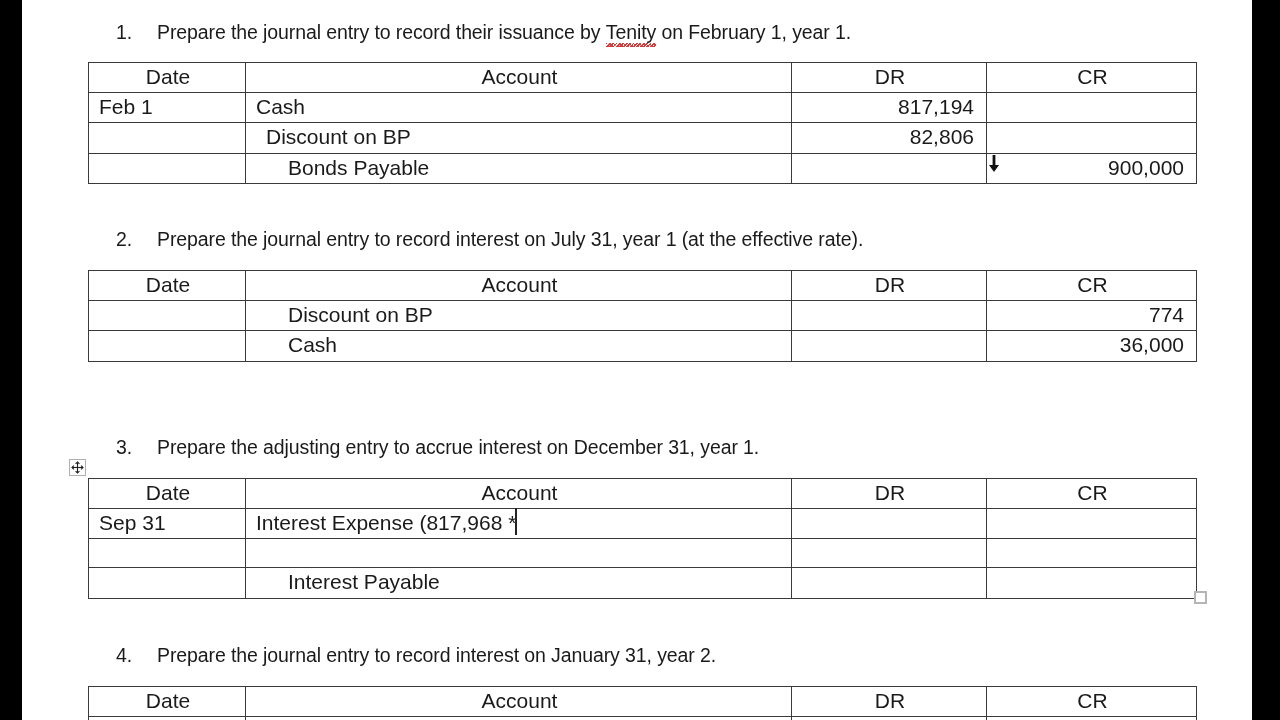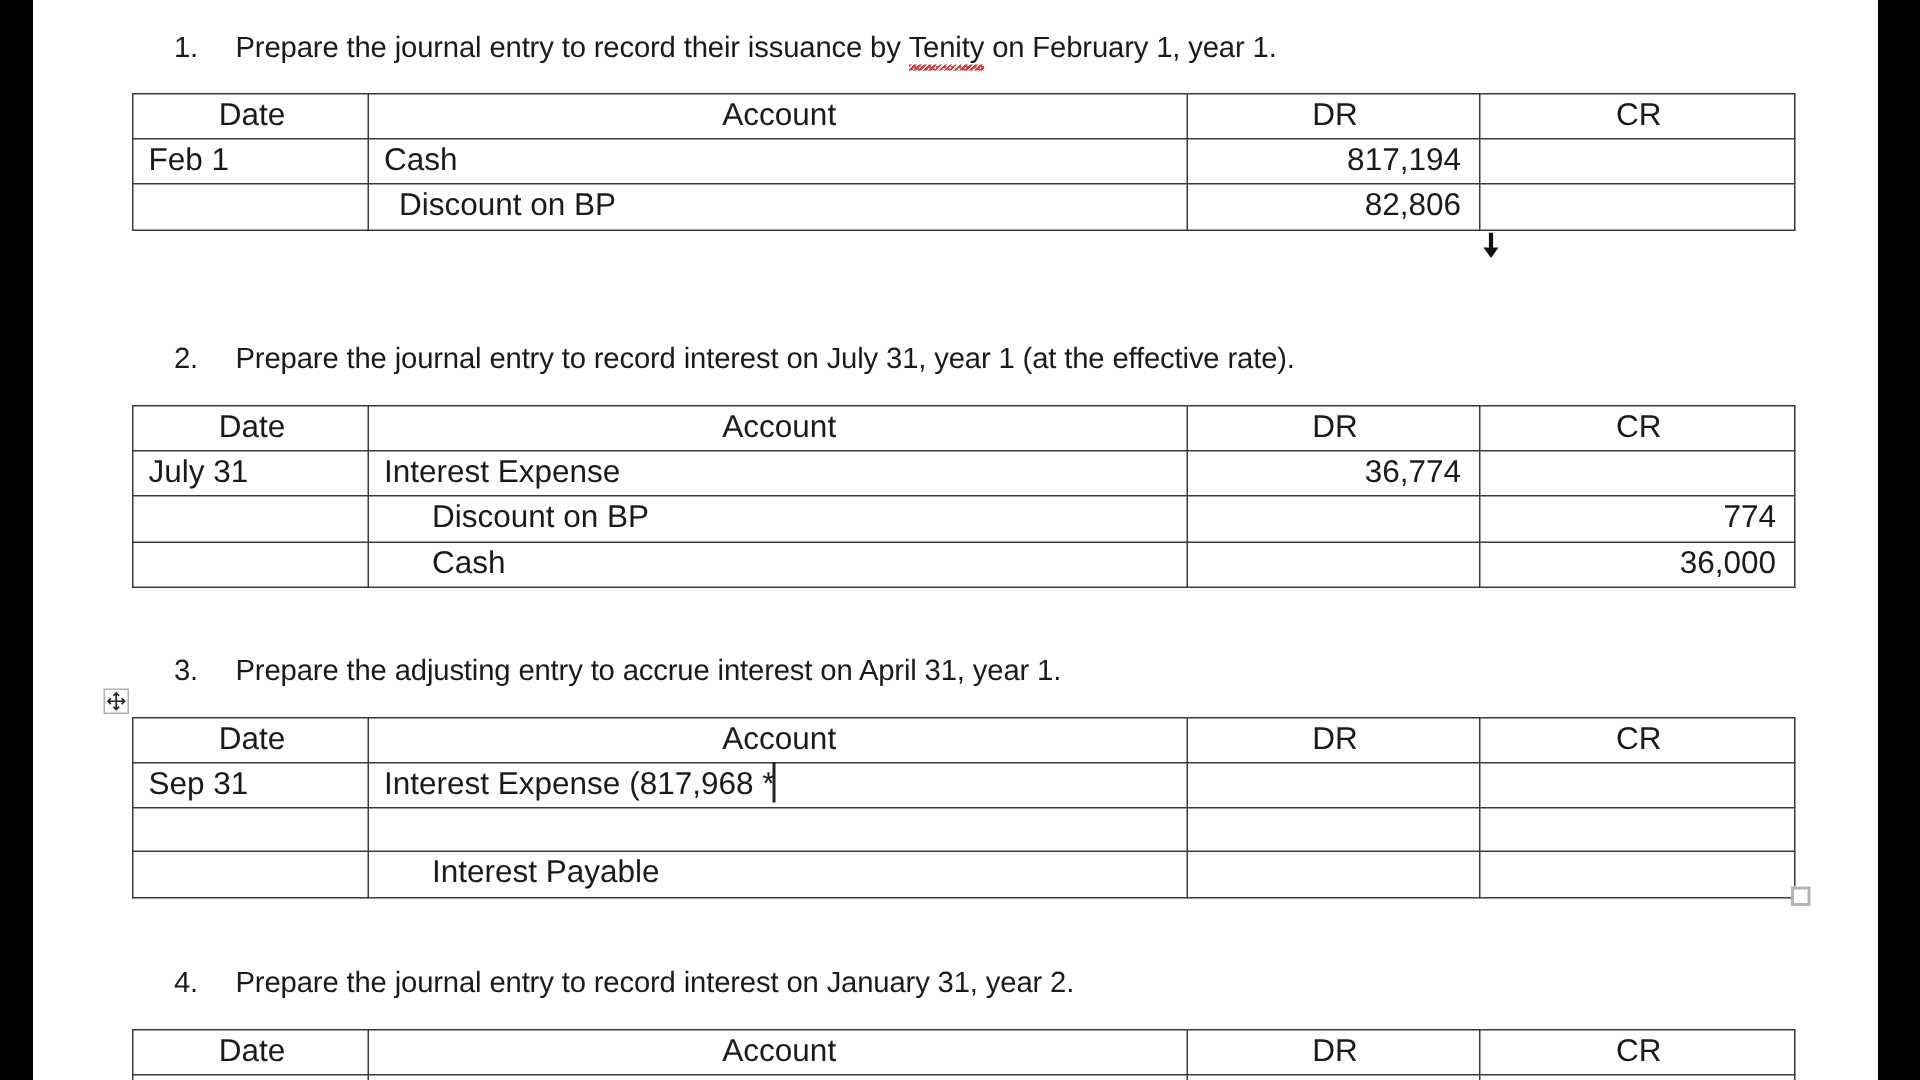--- a/index.html
+++ b/index.html
@@ -227,20 +227,34 @@
           <td>
               <div class="cell ind1">Discount on BP</div>
             </td>
           <td>
               <div class="cell num">82,806</div>
             </td>
           <td>
               <div class="cell num"></div>
             </td>
         </tr>
+        <tr>
+          <td>
+              <div class="cell"></div>
+            </td>
+          <td>
+              <div class="cell ind2">Bonds Payable</div>
+            </td>
+          <td>
+              <div class="cell num"></div>
+            </td>
+          <td>
+              <div class="cell num">900,000</div>
+            </td>
+        </tr>
       </tbody>
     </table>
 
     <div class="question sec2-q">
       <span class="q-num">2.</span>
       <span class="q-text">Prepare the journal entry to record interest on July 31, year 1 (at the effective rate).</span>
     </div>
 
     <table class="je sec2-t">
       <colgroup>
@@ -261,34 +275,20 @@
               <div class="cell ctr">DR</div>
             </th>
           <th>
               <div class="cell ctr">CR</div>
             </th>
         </tr>
       </thead>
       <tbody>
         <tr>
           <td>
-              <div class="cell">July 31</div>
-            </td>
-          <td>
-              <div class="cell">Interest Expense</div>
-            </td>
-          <td>
-              <div class="cell num">36,774</div>
-            </td>
-          <td>
-              <div class="cell num"></div>
-            </td>
-        </tr>
-        <tr>
-          <td>
               <div class="cell"></div>
             </td>
           <td>
               <div class="cell ind2">Discount on BP</div>
             </td>
           <td>
               <div class="cell num"></div>
             </td>
           <td>
               <div class="cell num">774</div>
@@ -306,21 +306,21 @@
             </td>
           <td>
               <div class="cell num">36,000</div>
             </td>
         </tr>
       </tbody>
     </table>
 
     <div class="question sec3-q">
       <span class="q-num">3.</span>
-      <span class="q-text">Prepare the adjusting entry to accrue interest on April 31, year 1.</span>
+      <span class="q-text">Prepare the adjusting entry to accrue interest on December 31, year 1.</span>
     </div>
 
     <table class="je sec3-t">
       <colgroup>
           <col class="c-date">
           <col class="c-acct">
           <col class="c-dr">
           <col class="c-cr">
         </colgroup>
       <thead>

